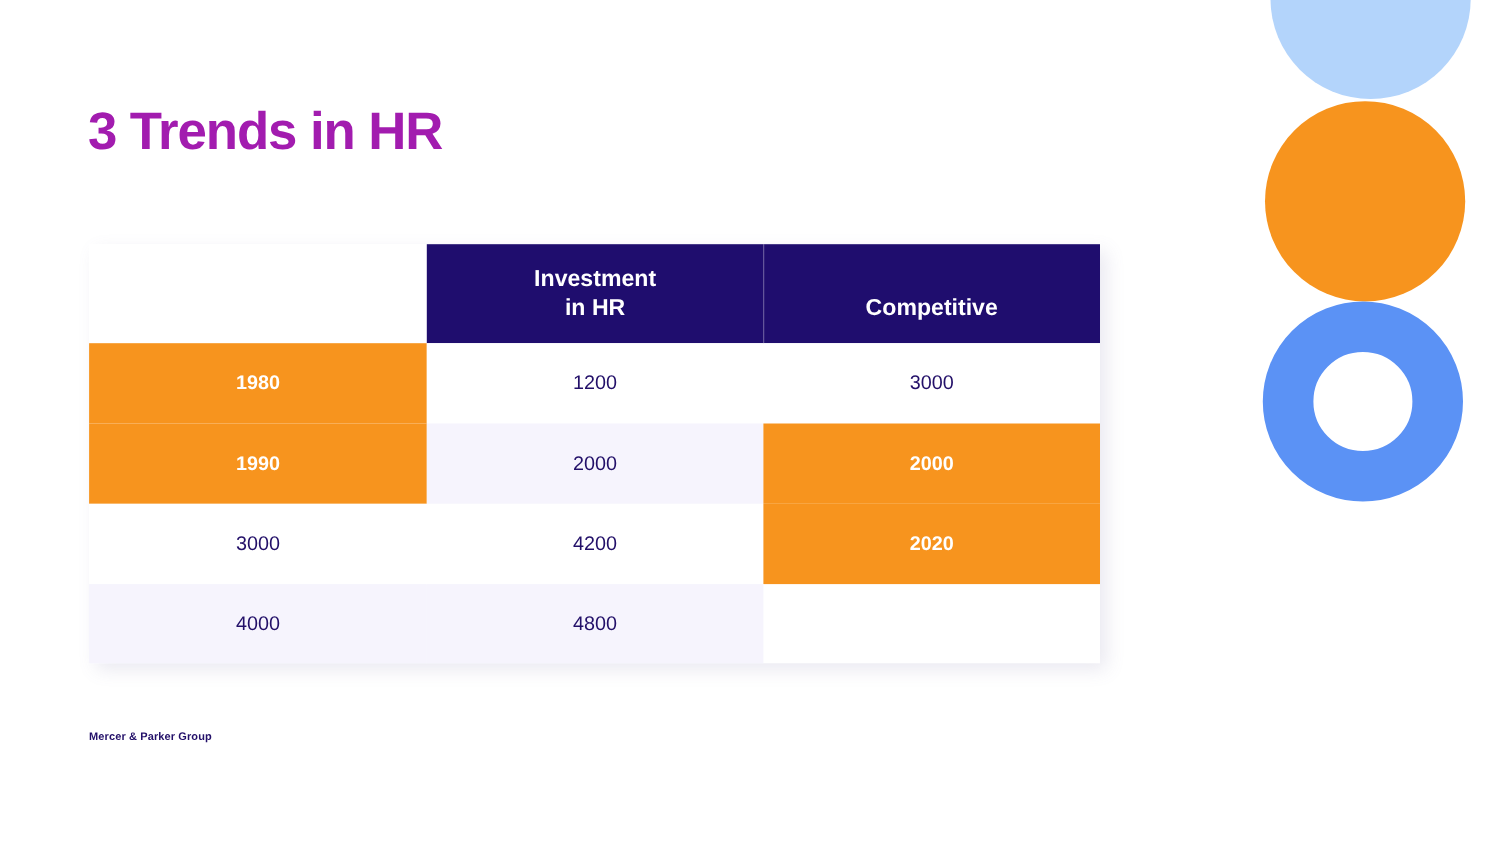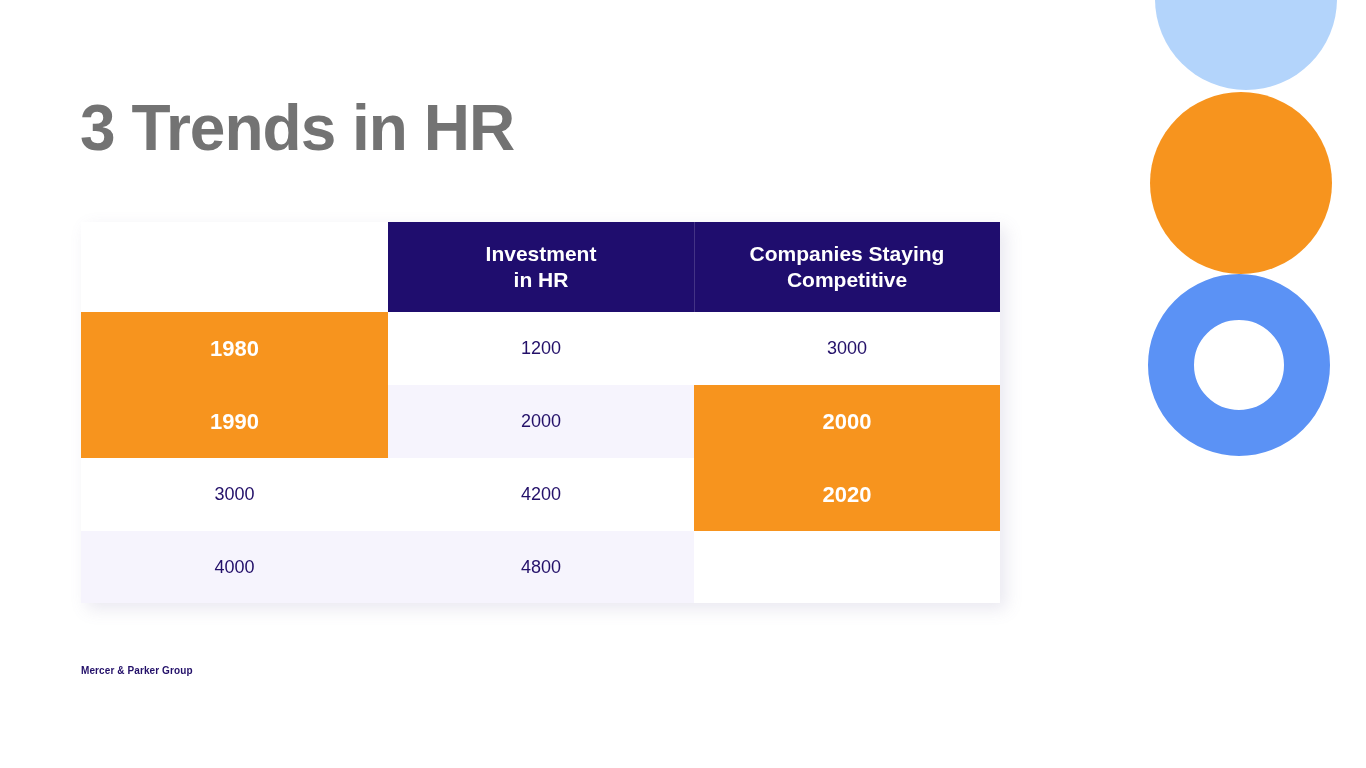--- a/index.html
+++ b/index.html
@@ -50,23 +50,23 @@
     background: transparent;
     border: 46px solid #5b92f5;
     box-sizing: border-box;
   }
 
   
   #page-title {
     position: absolute;
     left: 80px;
     top: 96px;
-    font-size: 64px;
+    font-size: 48px;
     font-weight: bold;
-    color: #737373;
+    color: #a21caf;
     letter-spacing: -1px;
     line-height: 1;
     white-space: nowrap;
   }
 
   
   #data-table {
     position: absolute;
     left: 81px;
     top: 222px;
@@ -103,21 +103,21 @@
     justify-content: center;
   }
   #head-cell-2 {
     box-shadow: inset 1px 0 0 rgba(255,255,255,0.16);
   }
 
   
   .year-cell {
     background: #f7941e;
     color: #ffffff;
-    font-size: 22px;
+    font-size: 18px;
     font-weight: bold;
   }
 
   
   .value-cell {
     color: #231069;
     font-size: 18px;
     font-weight: normal;
   }
   .row-odd  { background: #ffffff; }
@@ -150,21 +150,21 @@
 
     <div class="cell corner-cell"></div>
     <div class="cell head-cell" id="head-cell-1">
       <span>
         <span>Investment</span><br>
         <span>in HR</span>
       </span>
     </div>
     <div class="cell head-cell" id="head-cell-2">
       <span>
-        <span>Companies Staying</span><br>
+        <br>
         <span>Competitive</span>
       </span>
     </div>
 
     <div class="cell year-cell">1980</div>
     <div class="cell value-cell row-odd">1200</div>
     <div class="cell value-cell row-odd">3000</div>
 
     <div class="cell year-cell">1990</div>
     <div class="cell value-cell row-even">2000</div>

